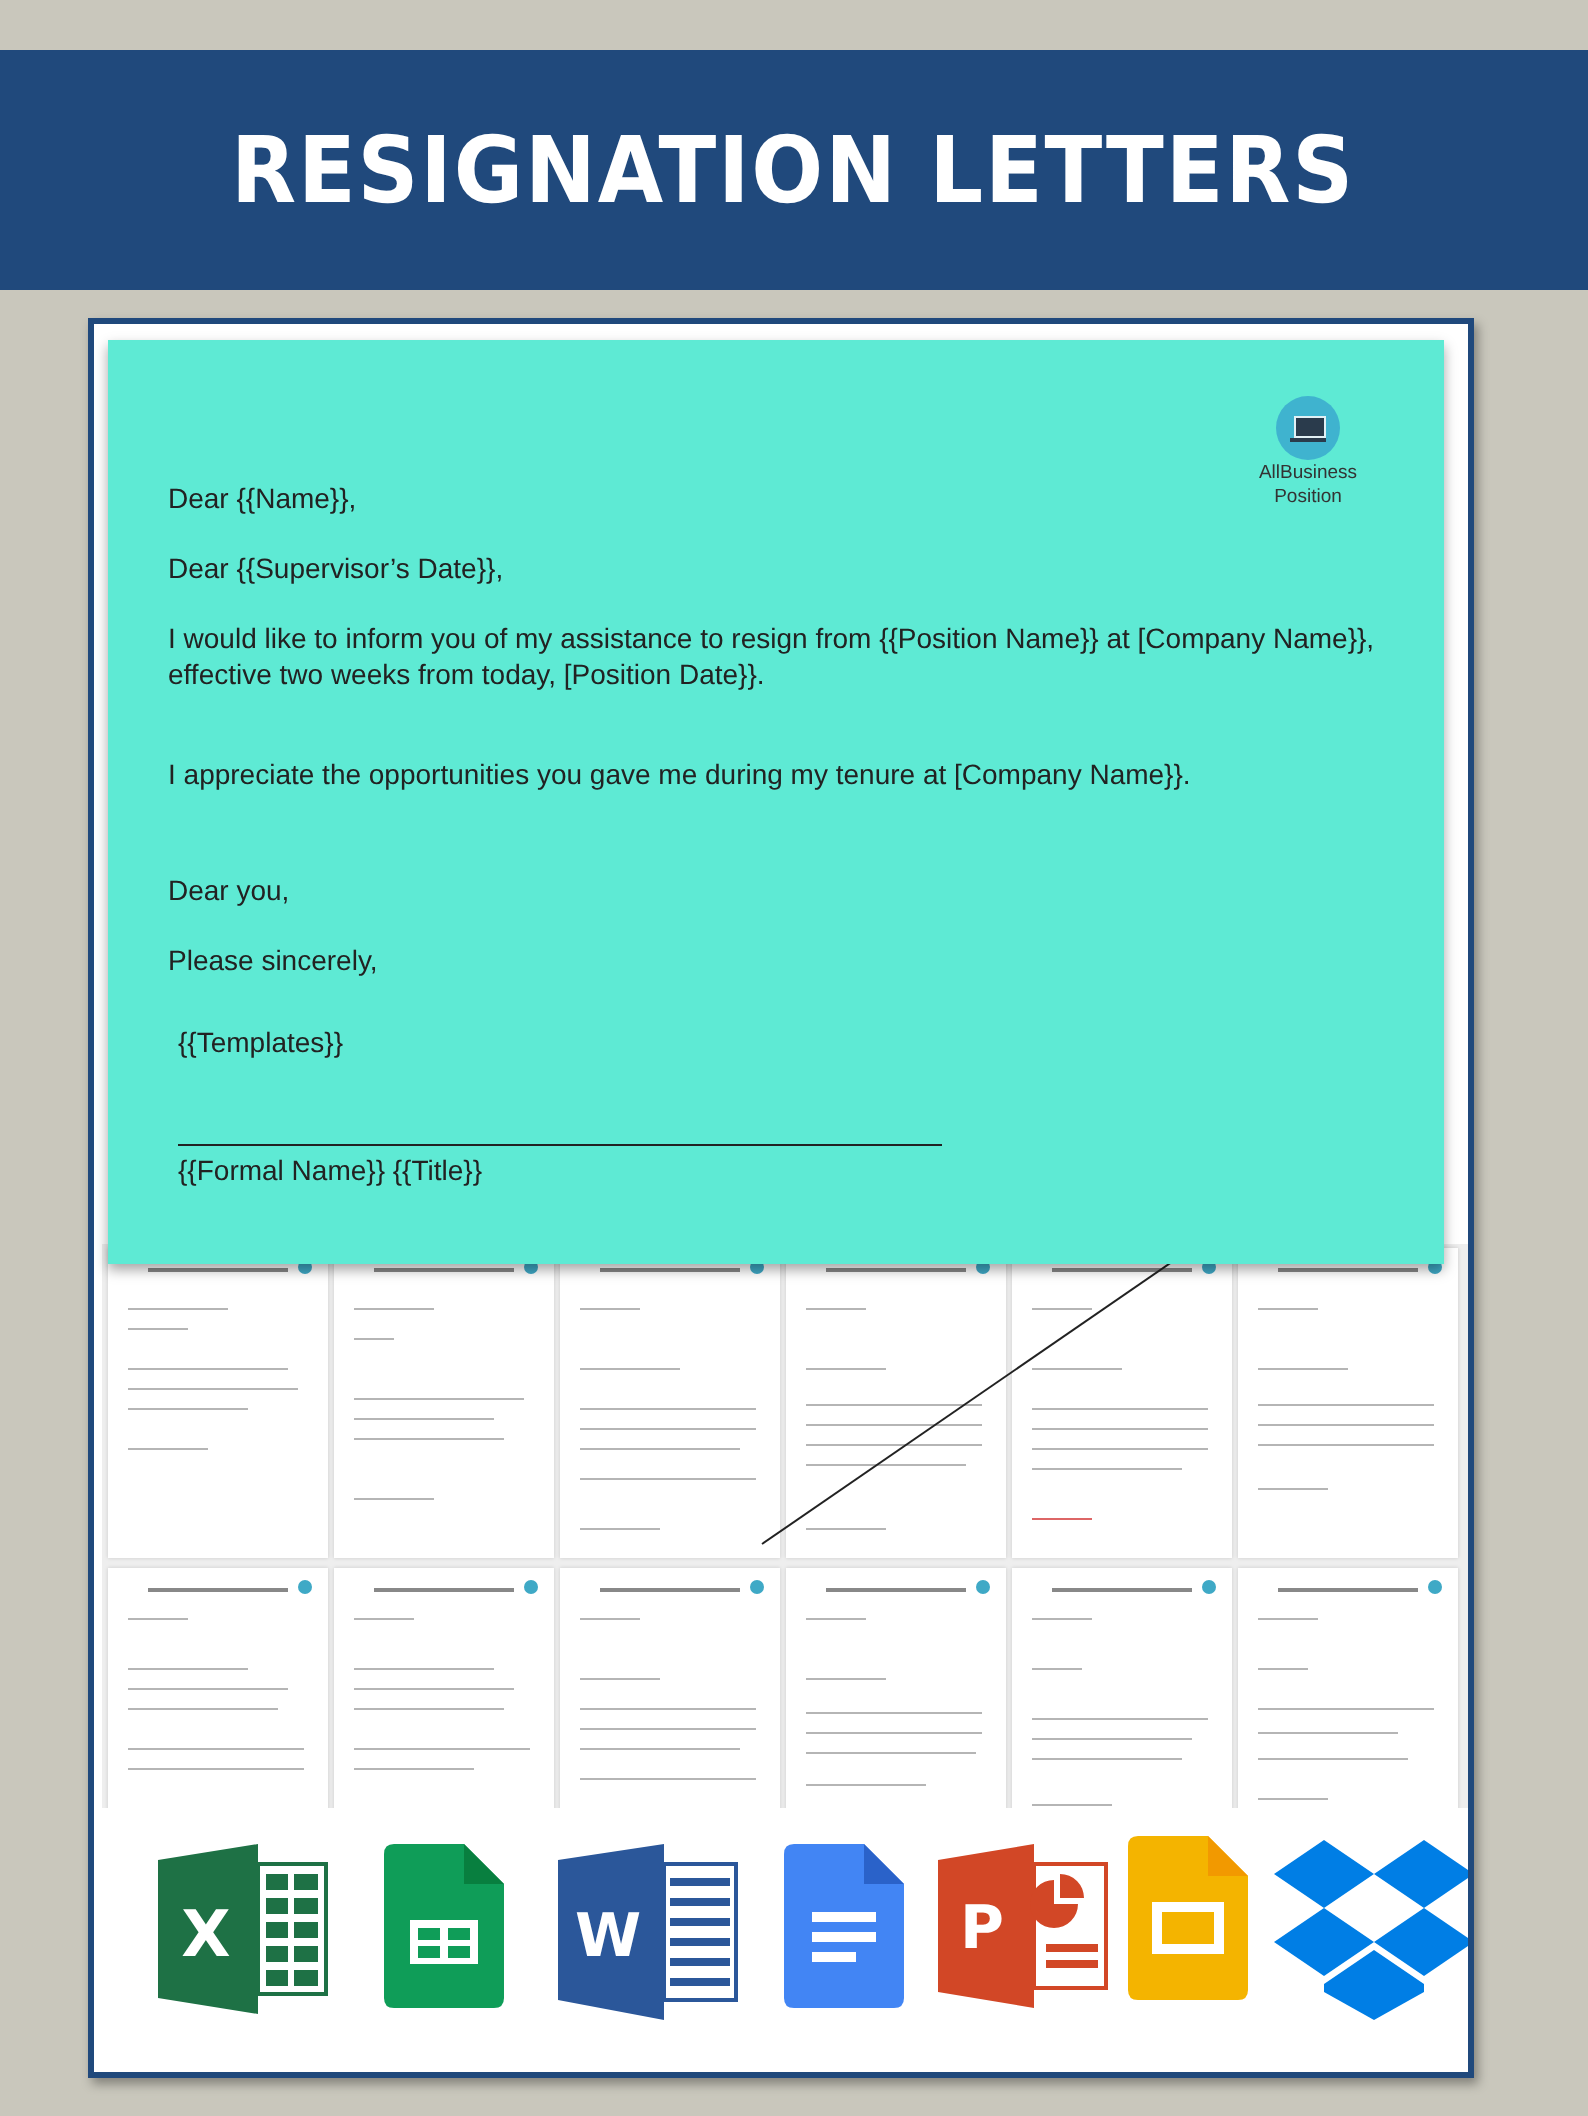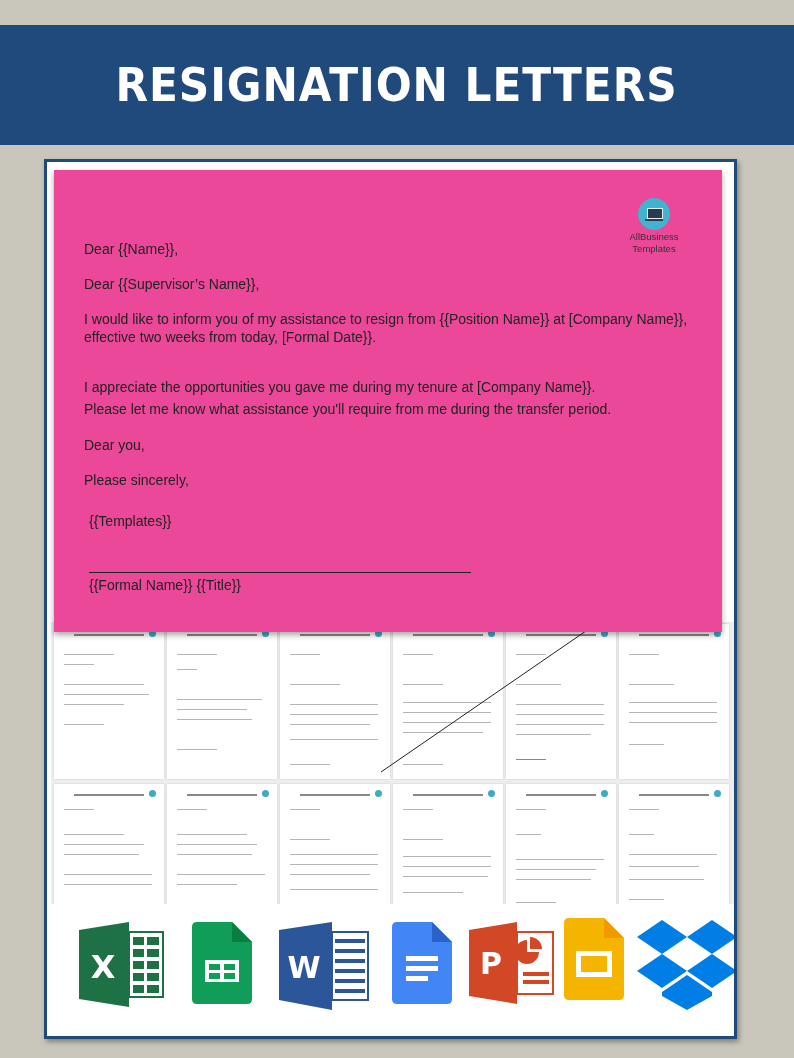--- a/index.html
+++ b/index.html
@@ -5,21 +5,21 @@
   html,body{margin:0;padding:0;}
   body{width:794px;height:1058px;background:#c9c7bc;position:relative;overflow:hidden;font-family:"Liberation Sans",sans-serif;}
   .banner{position:absolute;left:0;top:25px;width:794px;height:120px;background:#20497c;display:flex;align-items:center;justify-content:center;}
   .banner h1{margin:0;color:#fff;font-family:"DejaVu Sans",sans-serif;font-weight:bold;font-size:46px;letter-spacing:1px;transform:scaleX(0.92);}
   .frame{position:absolute;left:44px;top:159px;width:693px;height:880px;background:#fff;border:3px solid #20497c;box-shadow:2px 3px 5px rgba(0,0,0,0.35);box-sizing:border-box;overflow:hidden;}
   .thumbs{position:absolute;left:4px;top:460px;width:685px;height:290px;background:#eeeeee;}
   .thumb{position:absolute;width:110px;background:#fff;box-shadow:0 0 2px rgba(0,0,0,0.15);}
   .thumb .t-title{position:absolute;left:20px;right:20px;top:10px;height:2px;background:#888;}
   .thumb .t-logo{position:absolute;right:8px;top:6px;width:7px;height:7px;border-radius:50%;background:#3fa9c6;}
   .thumb .t-line{position:absolute;left:10px;height:1px;background:#b5b5b5;}
-  .letter{position:absolute;left:7px;top:8px;width:668px;height:462px;background:#ec4899;box-shadow:0 3px 6px rgba(0,0,0,0.35);}
+  .letter{position:absolute;left:7px;top:8px;width:668px;height:462px;background:#5eead4;box-shadow:0 3px 6px rgba(0,0,0,0.35);}
   .letter p{position:absolute;left:30px;margin:0;font-family:"Liberation Sans",sans-serif;font-size:14px;color:#222;line-height:18px;white-space:nowrap;}
   .logo{position:absolute;right:38px;top:28px;text-align:center;width:60px;}
   .logo .circle{width:32px;height:32px;border-radius:50%;background:#3fb3cf;margin:0 auto;position:relative;}
   .logo .screen{position:absolute;left:9px;top:10px;width:14px;height:9px;background:#2a3b4c;border:1px solid #e0f0f5;}
   .logo .base{position:absolute;left:7px;top:21px;width:18px;height:2px;background:#2a3b4c;}
   .logo .txt{font-size:9.5px;color:#333;line-height:10px;margin-top:2px;}
   .sigline{position:absolute;left:35px;top:402px;width:382px;height:1px;background:#222;}
   .icons{position:absolute;left:0;top:742px;width:687px;height:130px;background:#fff;}
   .icon{position:absolute;top:18px;}
 </style>
@@ -163,28 +163,27 @@
       </svg>
   </div>
 
   <div class="letter">
     <div class="logo">
       <div class="circle">
           <div class="screen"></div>
           <div class="base"></div>
         </div>
       <div class="txt">AllBusiness</div>
-      <div class="txt">Templates</div>
+      <div class="txt">Position</div>
     </div>
     <p style="top:70px">Dear {{Name}},</p>
-    <p style="top:105px">Dear {{Supervisor’s Name}},</p>
+    <p style="top:105px">Dear {{Supervisor’s Date}},</p>
     <p style="top:140px">I would like to inform you of my assistance to resign from {{Position Name}} at [Company Name}},</p>
-    <p style="top:158px">effective two weeks from today, [Formal Date}}.</p>
+    <p style="top:158px">effective two weeks from today, [Position Date}}.</p>
     <p style="top:208px">I appreciate the opportunities you gave me during my tenure at [Company Name}}.</p>
-    <p style="top:230px">Please let me know what assistance you'll require from me during the transfer period.</p>
     <p style="top:266px">Dear you,</p>
     <p style="top:301px">Please sincerely,</p>
     <p style="top:342px;left:35px">{{Templates}}</p>
     <div class="sigline"></div>
     <p style="top:406px;left:35px">{{Formal Name}} {{Title}}</p>
   </div>
 
   <div class="icons">
 
     <svg class="icon" style="left:30px" width="90" height="85" viewBox="0 0 90 85">

